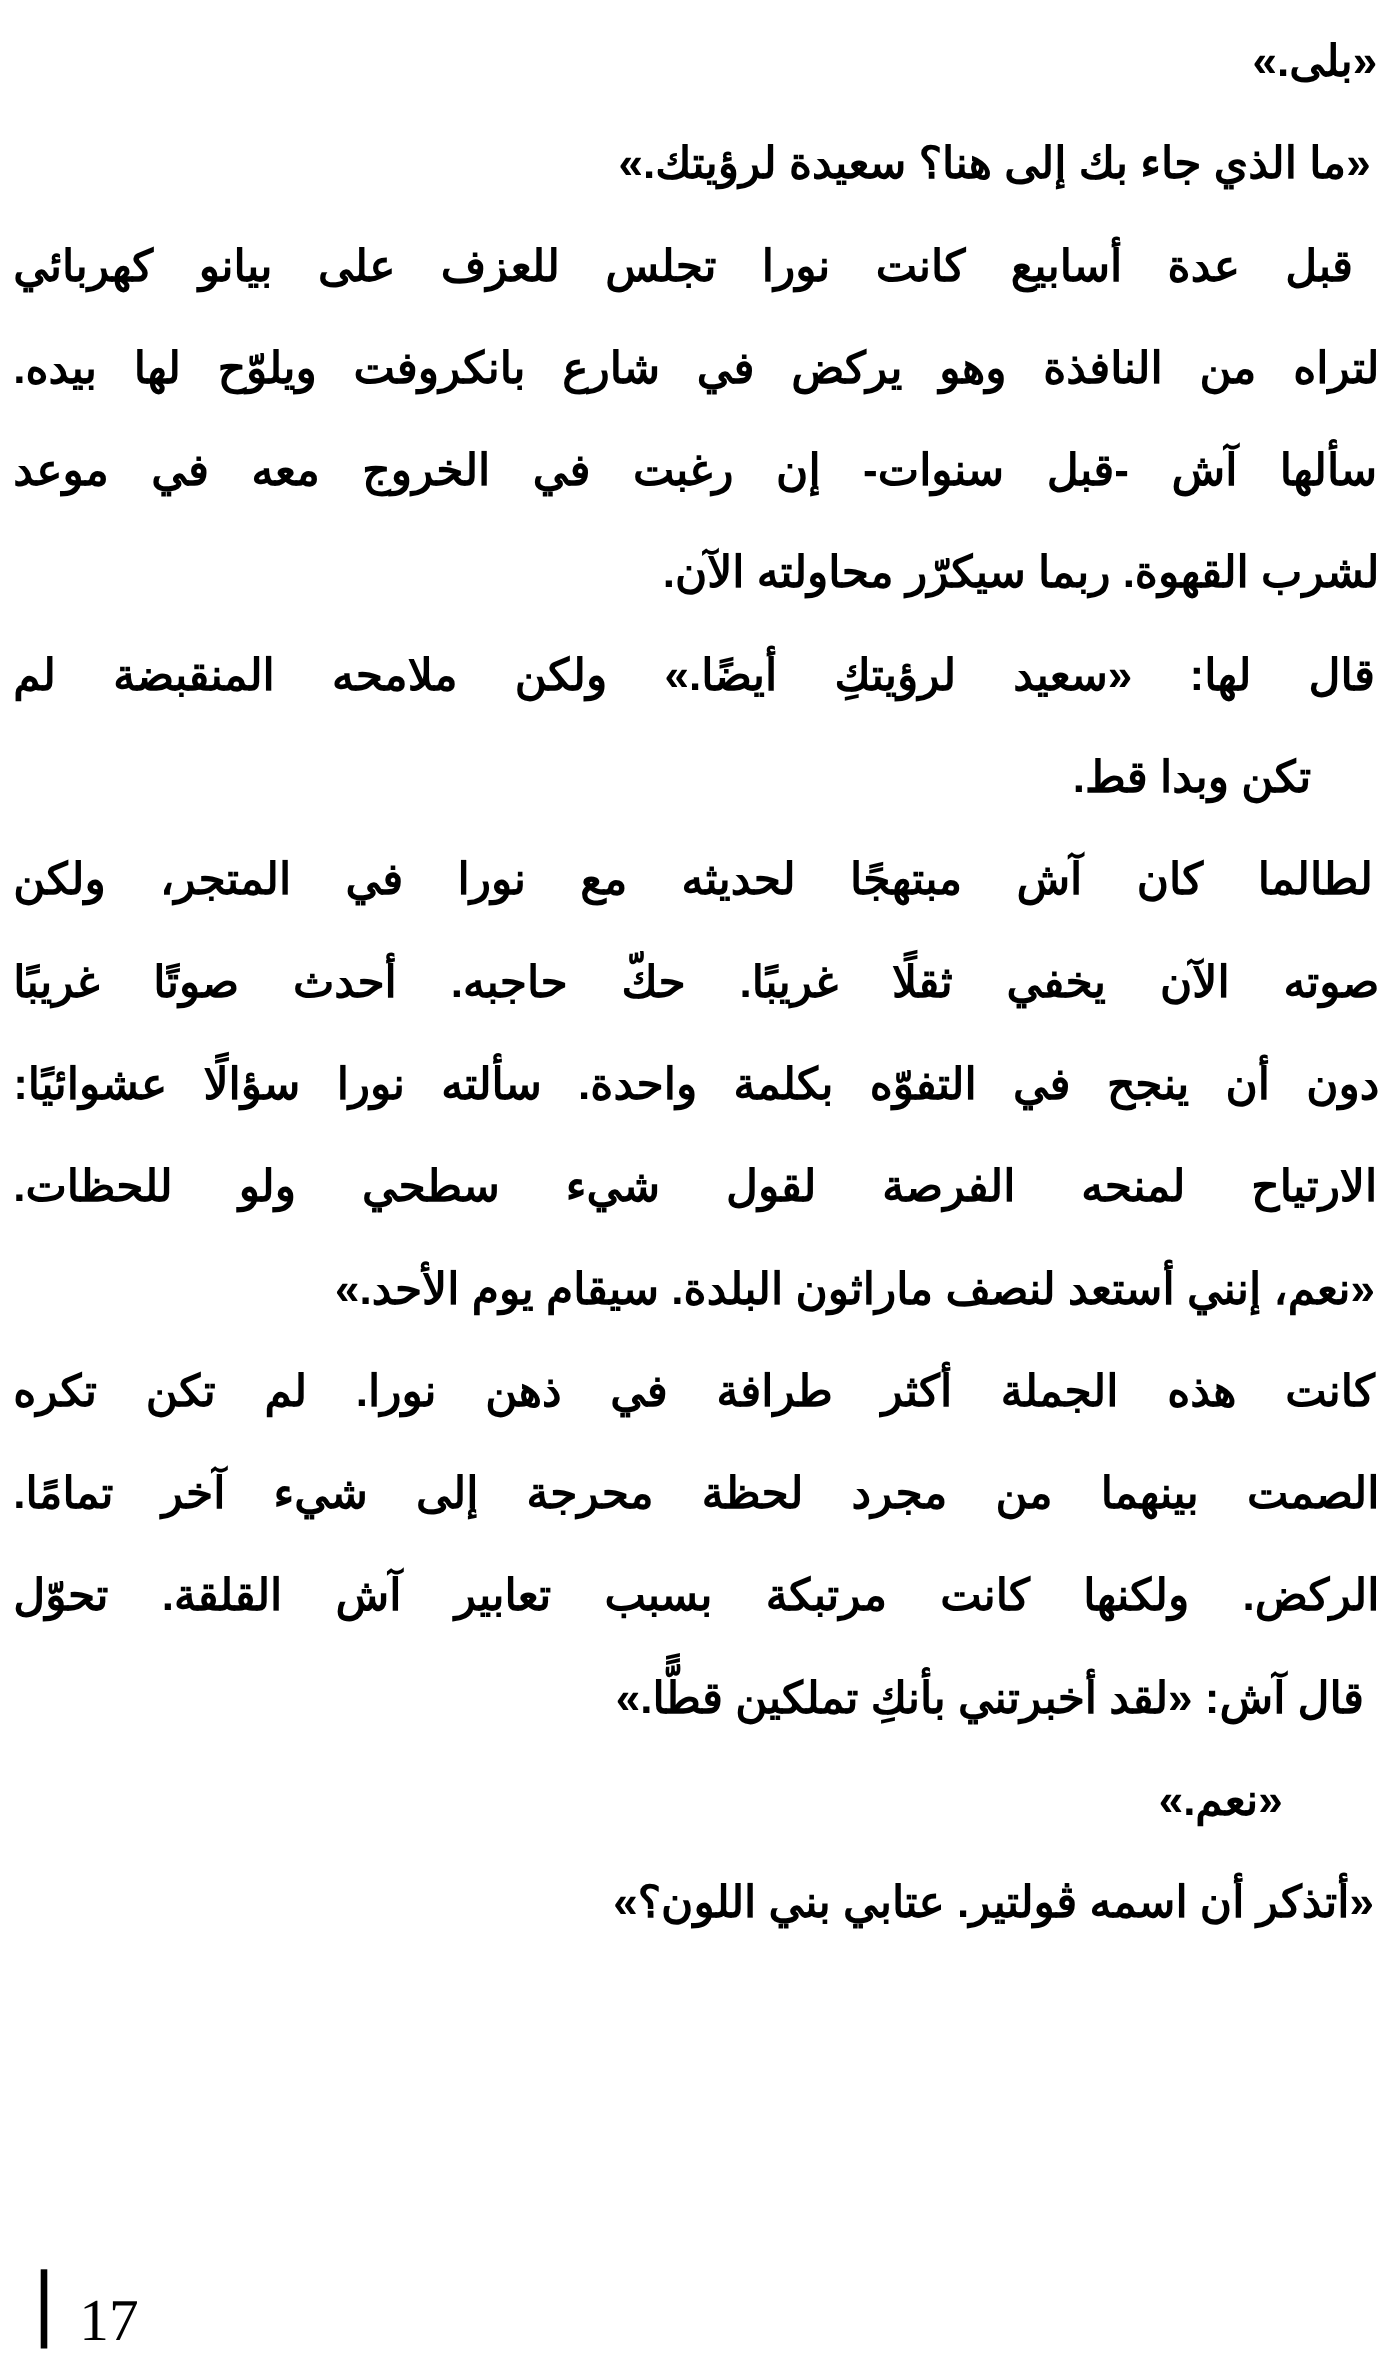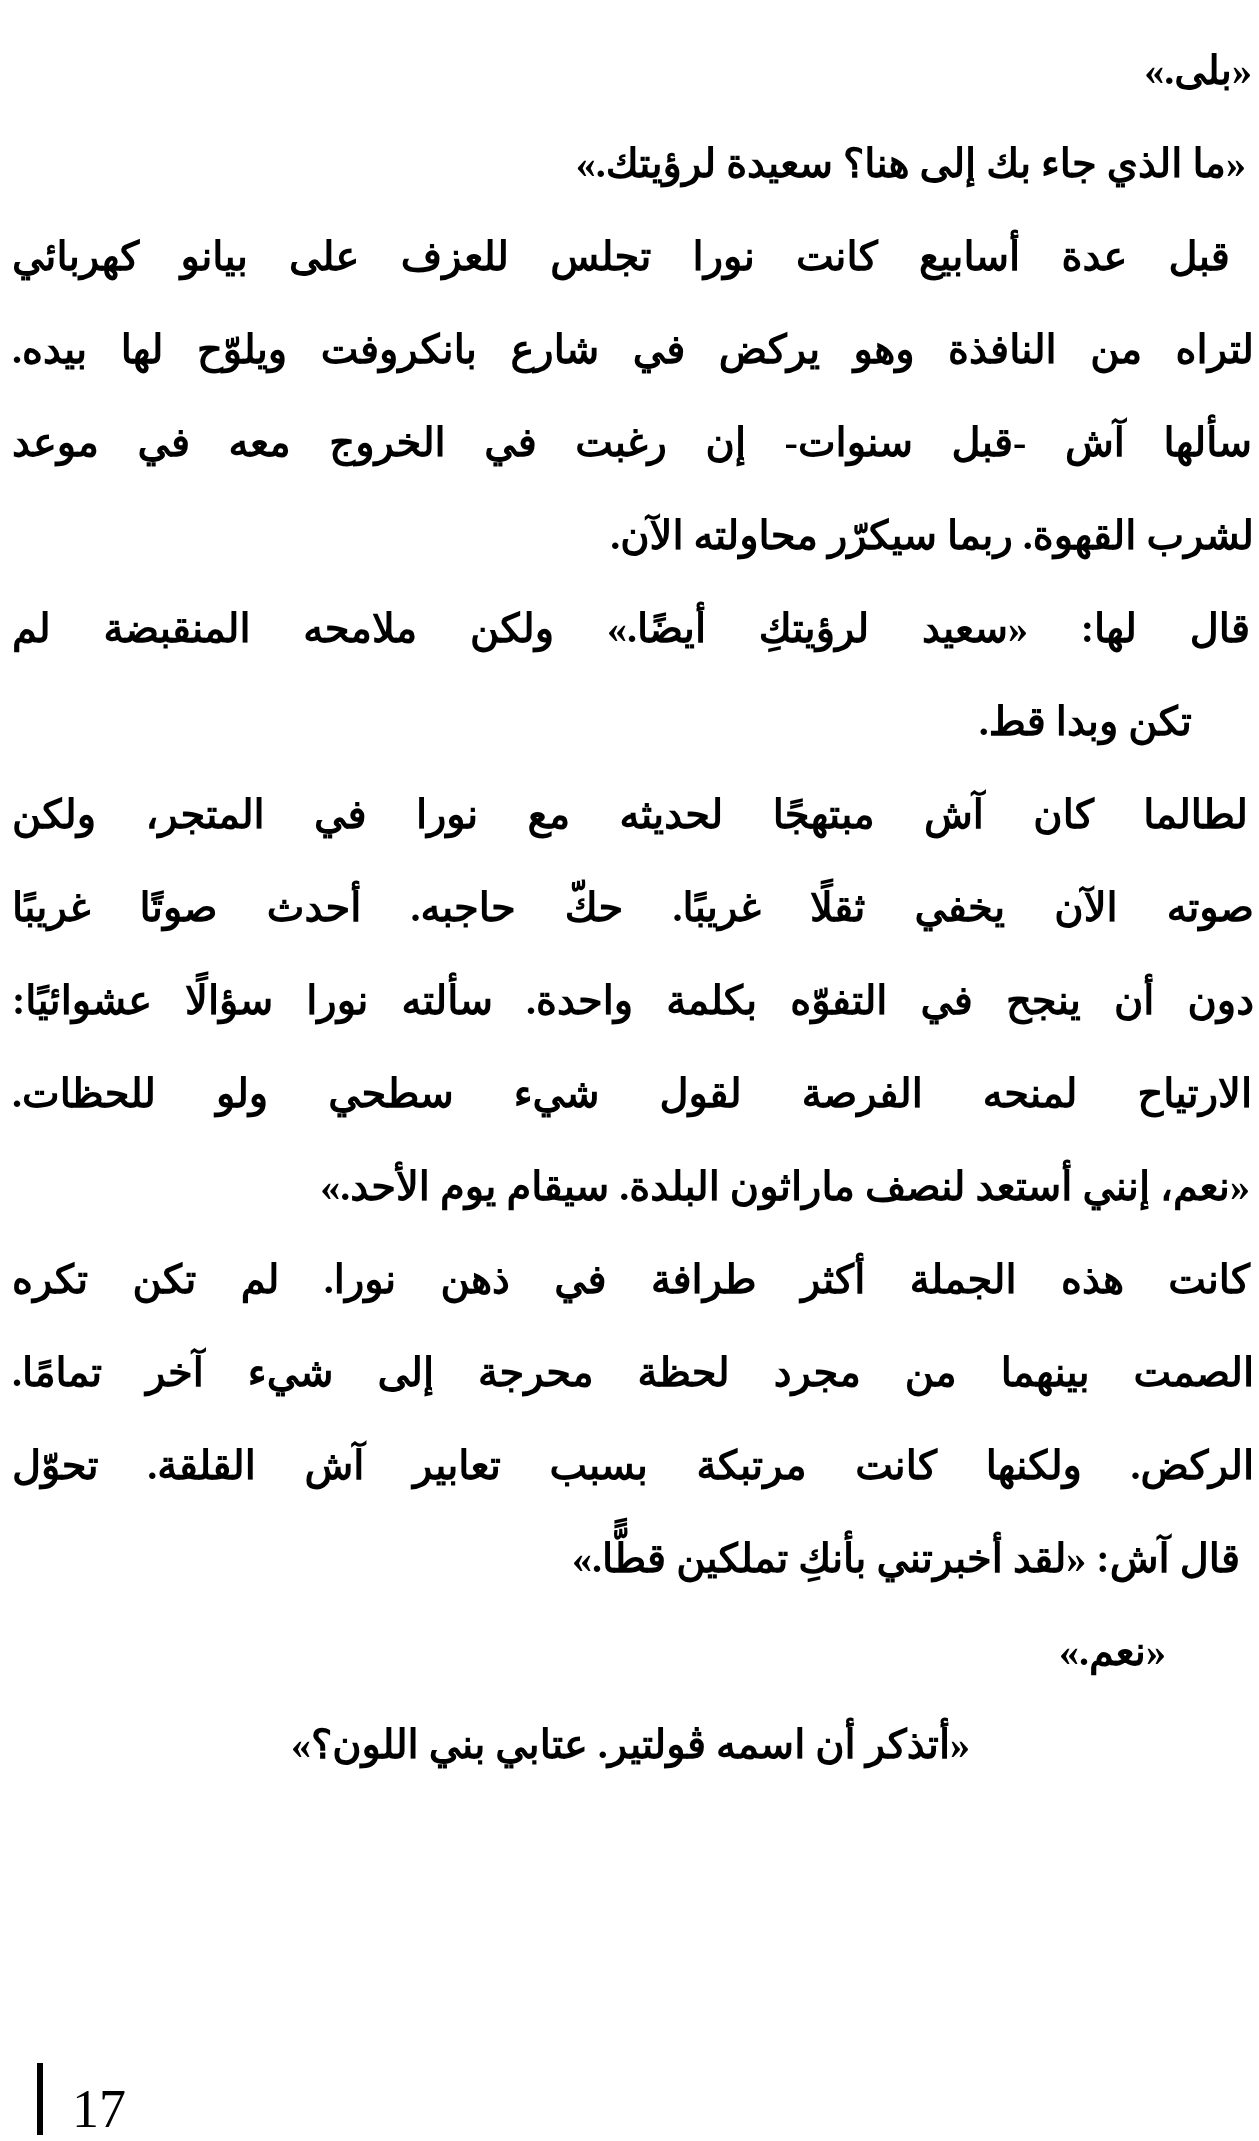--- a/index.html
+++ b/index.html
@@ -9,26 +9,26 @@
   }
   .page {
     position: relative;
     width: 1259px;
     height: 2141px;
     background: #ffffff;
     overflow: hidden;
   }
   .text-body {
     position: absolute;
-    top: 24px;
+    top: 10px;
     right: 5px;
     left: 12px;
     direction: rtl;
     color: #000000;
-    font-family: Liberation Serif, serif;
+    font-family: Liberation Sans, sans-serif;
     font-weight: bold;
   }
   .line {
     height: 93px;
     line-height: 93px;
     font-size: 40px;
     overflow: hidden;
     white-space: normal;
   }
   .line.justify {
@@ -79,19 +79,19 @@
       <div class="line justify" style="padding-right: 6px;">لطالما كان آش مبتهجًا لحديثه مع نورا في المتجر، ولكن</div>
       <div class="line justify">صوته الآن يخفي ثقلًا غريبًا. حكّ حاجبه. أحدث صوتًا غريبًا</div>
       <div class="line justify">دون أن ينجح في التفوّه بكلمة واحدة. سألته نورا سؤالًا عشوائيًا:</div>
       <div class="line justify" style="padding-right: 2px;">الارتياح لمنحه الفرصة لقول شيء سطحي ولو للحظات.</div>
       <div class="line end" style="padding-right: 4px;">«نعم، إنني أستعد لنصف ماراثون البلدة. سيقام يوم الأحد.»</div>
       <div class="line justify" style="padding-right: 4px;">كانت هذه الجملة أكثر طرافة في ذهن نورا. لم تكن تكره</div>
       <div class="line justify">الصمت بينهما من مجرد لحظة محرجة إلى شيء آخر تمامًا.</div>
       <div class="line justify">الركض. ولكنها كانت مرتبكة بسبب تعابير آش القلقة. تحوّل</div>
       <div class="line end" style="padding-right: 14px;">قال آش: «لقد أخبرتني بأنكِ تملكين قطًّا.»</div>
       <div class="line end" style="padding-right: 88px;">«نعم.»</div>
-      <div class="line end" style="padding-right: 5px; text-align: center;">«أتذكر أن اسمه ڤولتير. عتابي بني اللون؟»</div>
+      <div class="line end" style="padding-right: 5px;">«أتذكر أن اسمه ڤولتير. عتابي بني اللون؟»</div>
     </div>
   <div class="footer">
     <div class="footer-bar"></div>
     <div class="page-number">17</div>
   </div>
 </div>
 
 </body></html>

